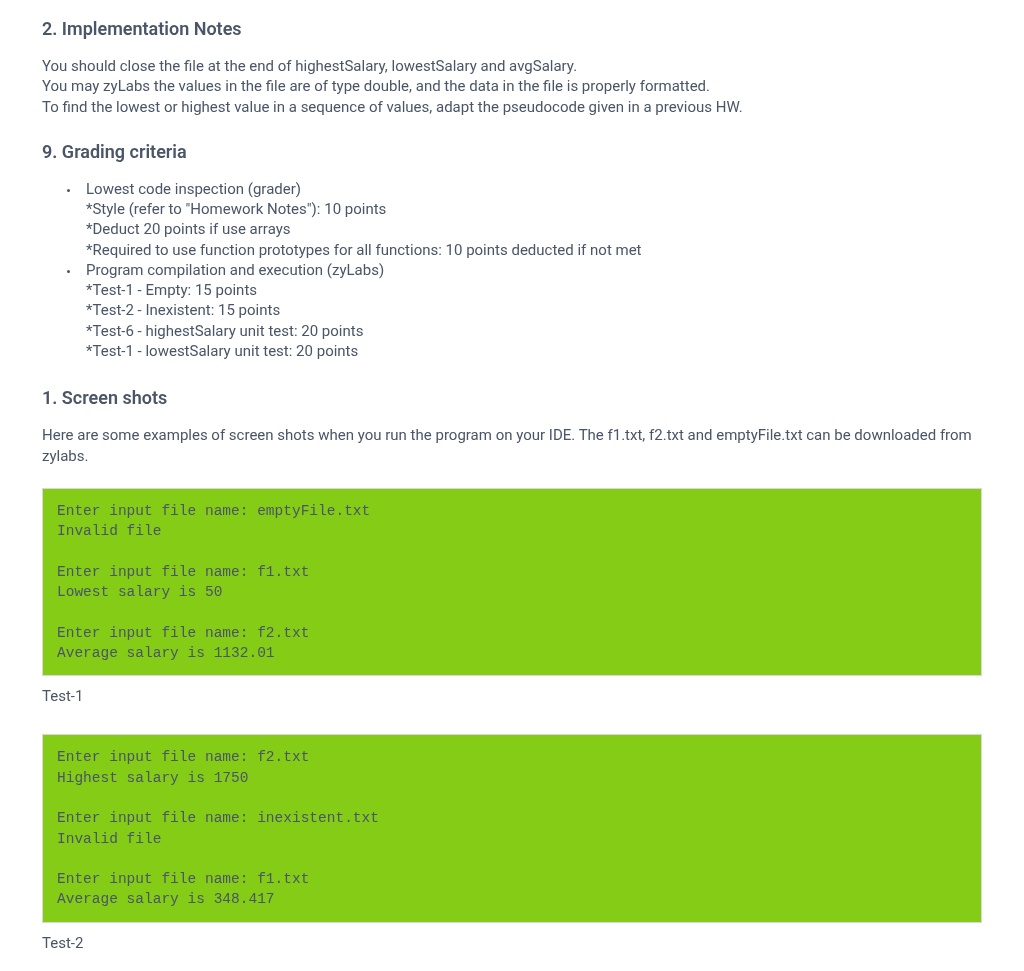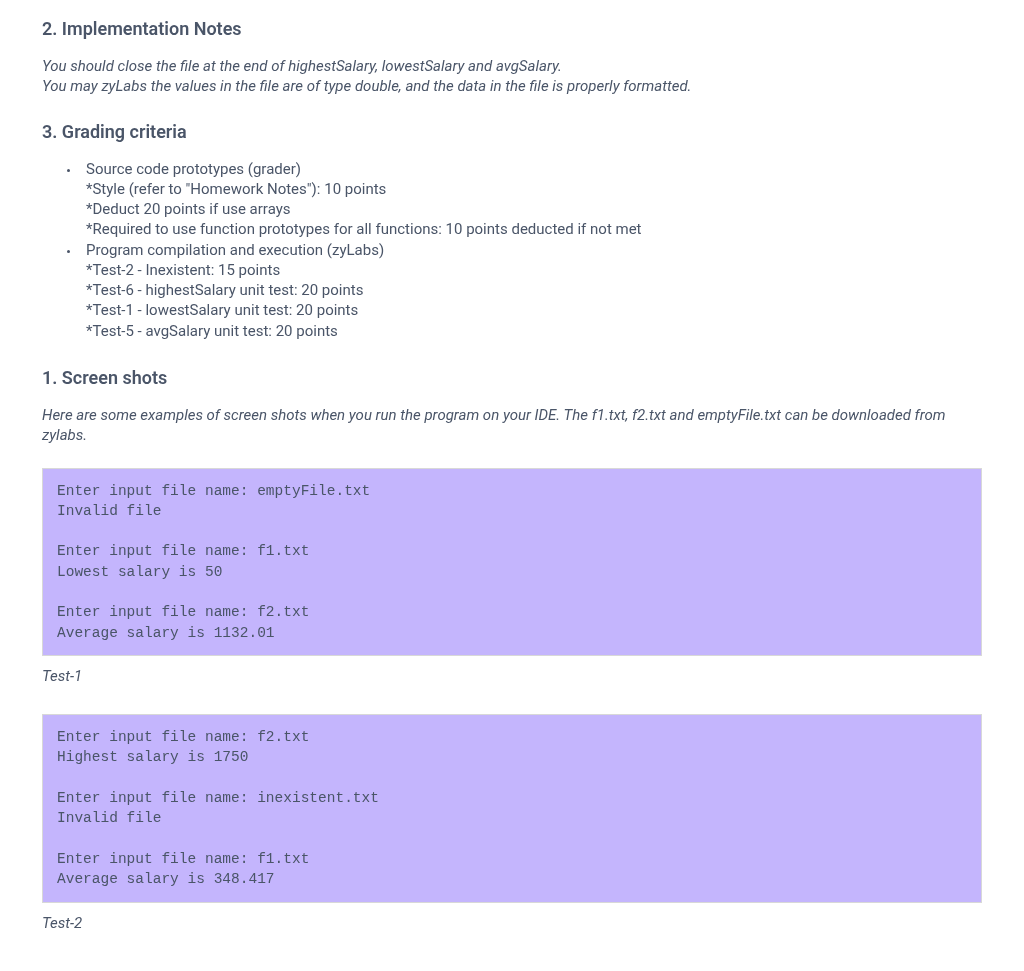--- a/index.html
+++ b/index.html
@@ -18,21 +18,20 @@
     h2 {
       color: #4a5568;
       font-size: 18px;
       font-weight: 600;
       margin-top: 6px;
       margin-bottom: 14px;
     }
     p {
       margin-bottom: 0;
       line-height: 1.35;
-      font-style: italic;
     }
     .para-block {
       margin-bottom: 22px;
     }
     ul {
       list-style-type: disc;
       padding-left: 38px;
       margin-bottom: 24px;
     }
     li {
@@ -40,21 +39,21 @@
       line-height: 1.35;
       padding-left: 6px;
     }
     li::marker {
       font-size: 10px;
     }
     .subline {
       display: block;
     }
     pre {
-      background: #c4b5fd;
+      background: #84cc16;
       border: 1px solid #d8d8d8;
       padding: 12px 14px;
       font-family: Menlo, Consolas, "Courier New", monospace;
       font-size: 14.5px;
       white-space: pre;
       color: #4a5568;
       margin-bottom: 10px;
       line-height: 1.4;
     }
     .test-label {
@@ -67,37 +66,38 @@
     }
   </style>
 </head>
 <body>
 
 <h2>2. Implementation Notes</h2>
 
 <div class="para-block">
   <p>You should close the file at the end of highestSalary, lowestSalary and avgSalary.</p>
   <p>You may zyLabs the values in the file are of type double, and the data in the file is properly formatted.</p>
+  <p>To find the lowest or highest value in a sequence of values, adapt the pseudocode given in a previous HW.</p>
 </div>
 
-<h2>3. Grading criteria</h2>
+<h2>9. Grading criteria</h2>
 
 <ul>
   <li>
-    <span class="subline">Source code prototypes (grader)</span>
+    <span class="subline">Lowest code inspection (grader)</span>
     <span class="subline">*Style (refer to "Homework Notes"): 10 points</span>
     <span class="subline">*Deduct 20 points if use arrays</span>
     <span class="subline">*Required to use function prototypes for all functions: 10 points deducted if not met</span>
   </li>
   <li>
     <span class="subline">Program compilation and execution (zyLabs)</span>
+    <span class="subline">*Test-1 - Empty: 15 points</span>
     <span class="subline">*Test-2 - Inexistent: 15 points</span>
     <span class="subline">*Test-6 - highestSalary unit test: 20 points</span>
     <span class="subline">*Test-1 - lowestSalary unit test: 20 points</span>
-    <span class="subline">*Test-5 - avgSalary unit test: 20 points</span>
   </li>
 </ul>
 
 <h2>1. Screen shots</h2>
 
 <p class="para-block">Here are some examples of screen shots when you run the program on your IDE. The f1.txt, f2.txt and emptyFile.txt can be downloaded from zylabs.</p>
 
 <pre>Enter input file name: emptyFile.txt
 Invalid file
 

